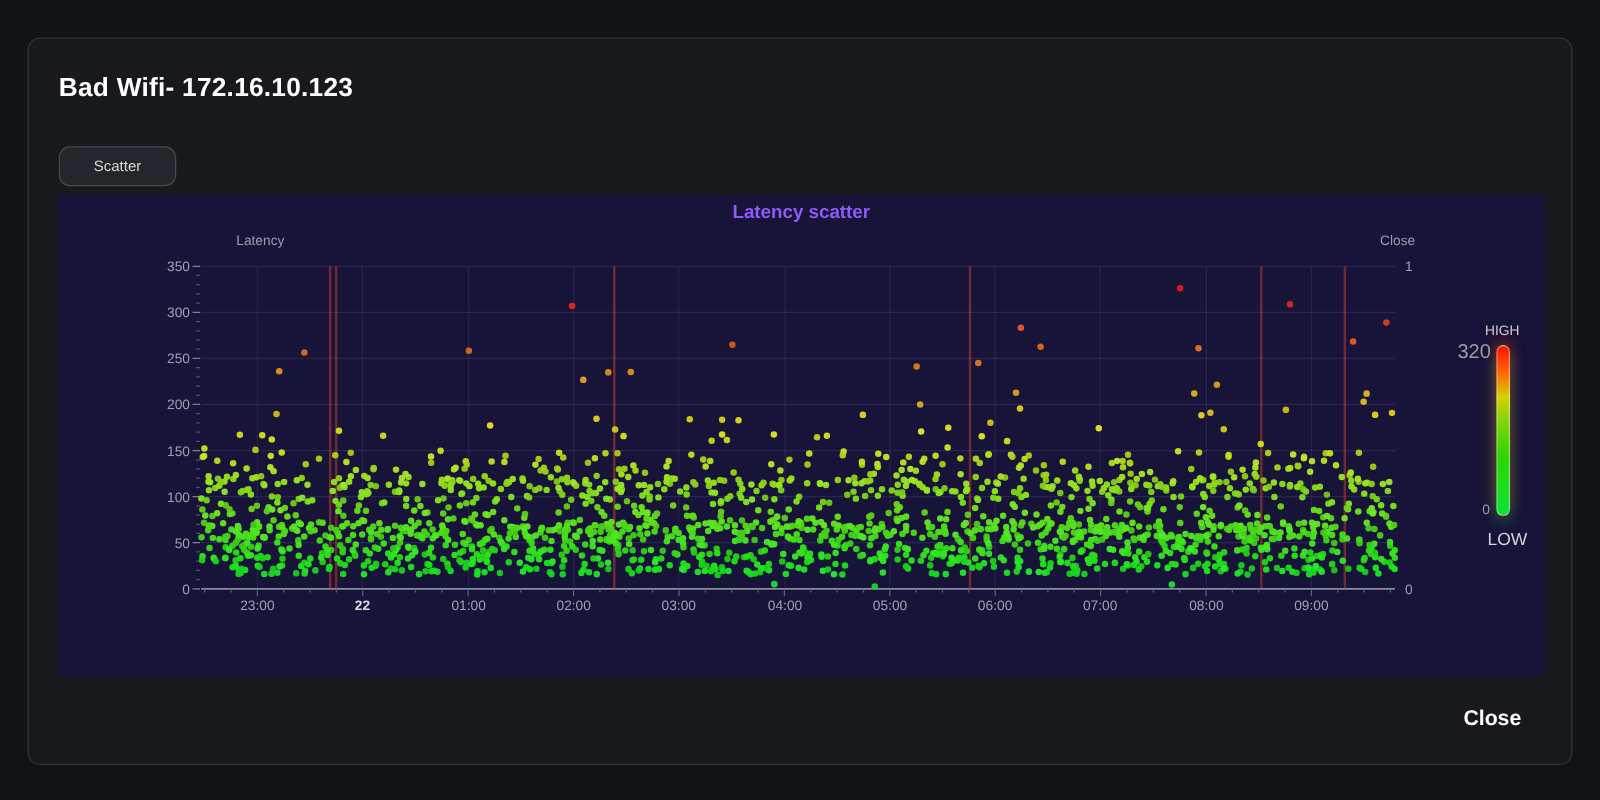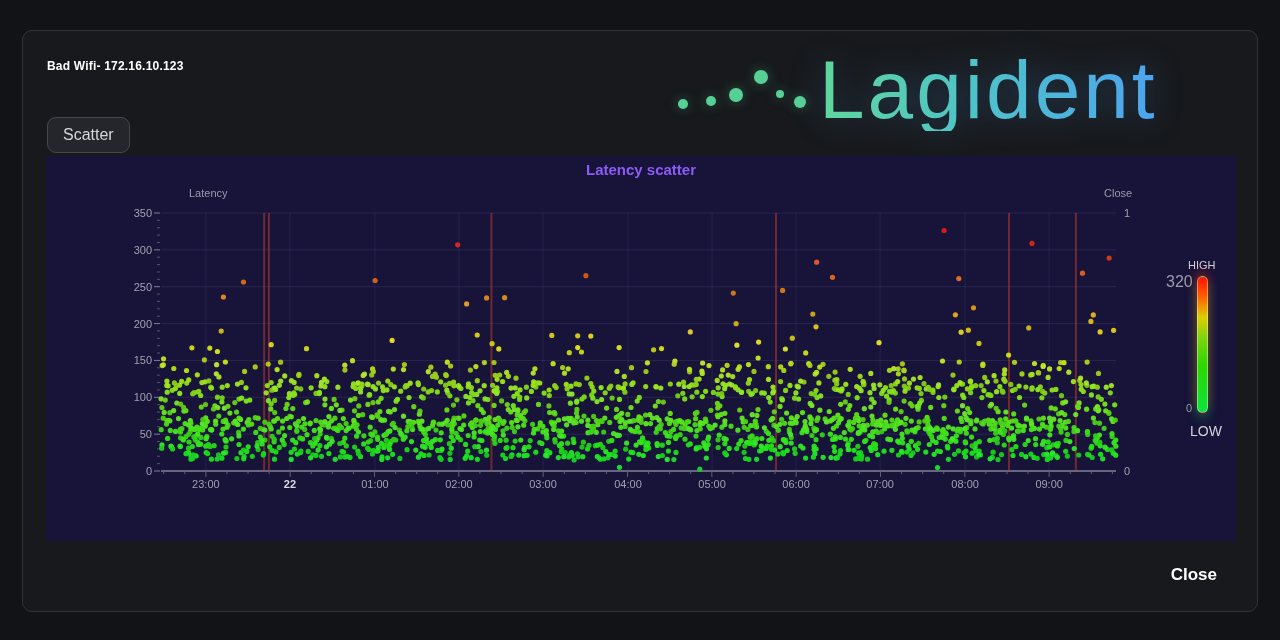--- a/index.html
+++ b/index.html
@@ -5,26 +5,26 @@
   * { box-sizing: border-box; margin: 0; padding: 0; }
   html,body { width:1280px; height:640px; overflow:hidden; }
   body { background:#121316; font-family:"Liberation Sans", sans-serif; position:relative; }
 
   .modal {
     position:absolute; left:22px; top:30px; width:1236px; height:582px;
     background:#17191c; border:1px solid #303338; border-radius:10px;
   }
   .modal-title {
     position:absolute; left:24px; top:28px;
-    font-size:12px; font-weight:bold; color:#ffffff; letter-spacing:.2px;
+    font-size:21px; font-weight:bold; color:#ffffff; letter-spacing:.2px;
   }
   .tab {
     position:absolute; left:24px; top:86px;
     background:#24262c; border:1px solid #45484f; border-radius:9px;
-    color:#d5d6d9; font-size:16px; padding:8px 15px; cursor:pointer;
+    color:#d5d6d9; font-size:12px; padding:8px 27px; cursor:pointer;
     font-family:"Liberation Sans", sans-serif;
   }
 
   .logo { position:absolute; left:0; top:0; width:100%; height:170px; pointer-events:none; }
   .logo-dots { position:absolute; left:646px; top:32px;
     filter:drop-shadow(0 0 6px rgba(90,220,150,.35)); }
   .logo-text {
     position:absolute; left:796px; top:18px;
     font-size:82px; font-weight:400; letter-spacing:3px; line-height:1;
     background:linear-gradient(90deg,#60d79c 0%,#4ec3c9 45%,#4da4ef 100%);
@@ -66,31 +66,20 @@
 </style>
 </head>
 <body>
 
 <div class="modal">
 
   <div class="modal-title">Bad Wifi- 172.16.10.123</div>
 
   <button class="tab">Scatter</button>
 
-  <div class="logo">
-    <svg id="logo-dots" class="logo-dots" width="150" height="60">
-        <circle cx="14" cy="41" r="5" fill="#57d095"></circle>
-        <circle cx="42" cy="38" r="5" fill="#57d095"></circle>
-        <circle cx="67" cy="32" r="7" fill="#57d095"></circle>
-        <circle cx="92" cy="14" r="7" fill="#57d095"></circle>
-        <circle cx="111" cy="31" r="4" fill="#57d095"></circle>
-        <circle cx="131" cy="39" r="6" fill="#57d095"></circle>
-      </svg>
-    <div class="logo-text">Lagident</div>
-  </div>
 
   <div class="chart-panel">
     <div class="chart-title">Latency scatter</div>
     <div class="axis-label axis-latency">Latency</div>
     <div class="axis-label axis-loss">Close</div>
     <svg id="plot-svg" width="1190" height="385">
         <line x1="115" x2="1070" y1="315" y2="315" stroke="#b7bac6" stroke-width="1"></line>
         <line x1="115" x2="1070" y1="278.14285714285717" y2="278.14285714285717" stroke="rgba(138,128,214,0.16)" stroke-width="1"></line>
         <line x1="115" x2="1070" y1="241.28571428571428" y2="241.28571428571428" stroke="rgba(138,128,214,0.16)" stroke-width="1"></line>
         <line x1="115" x2="1070" y1="204.42857142857144" y2="204.42857142857144" stroke="rgba(138,128,214,0.16)" stroke-width="1"></line>

